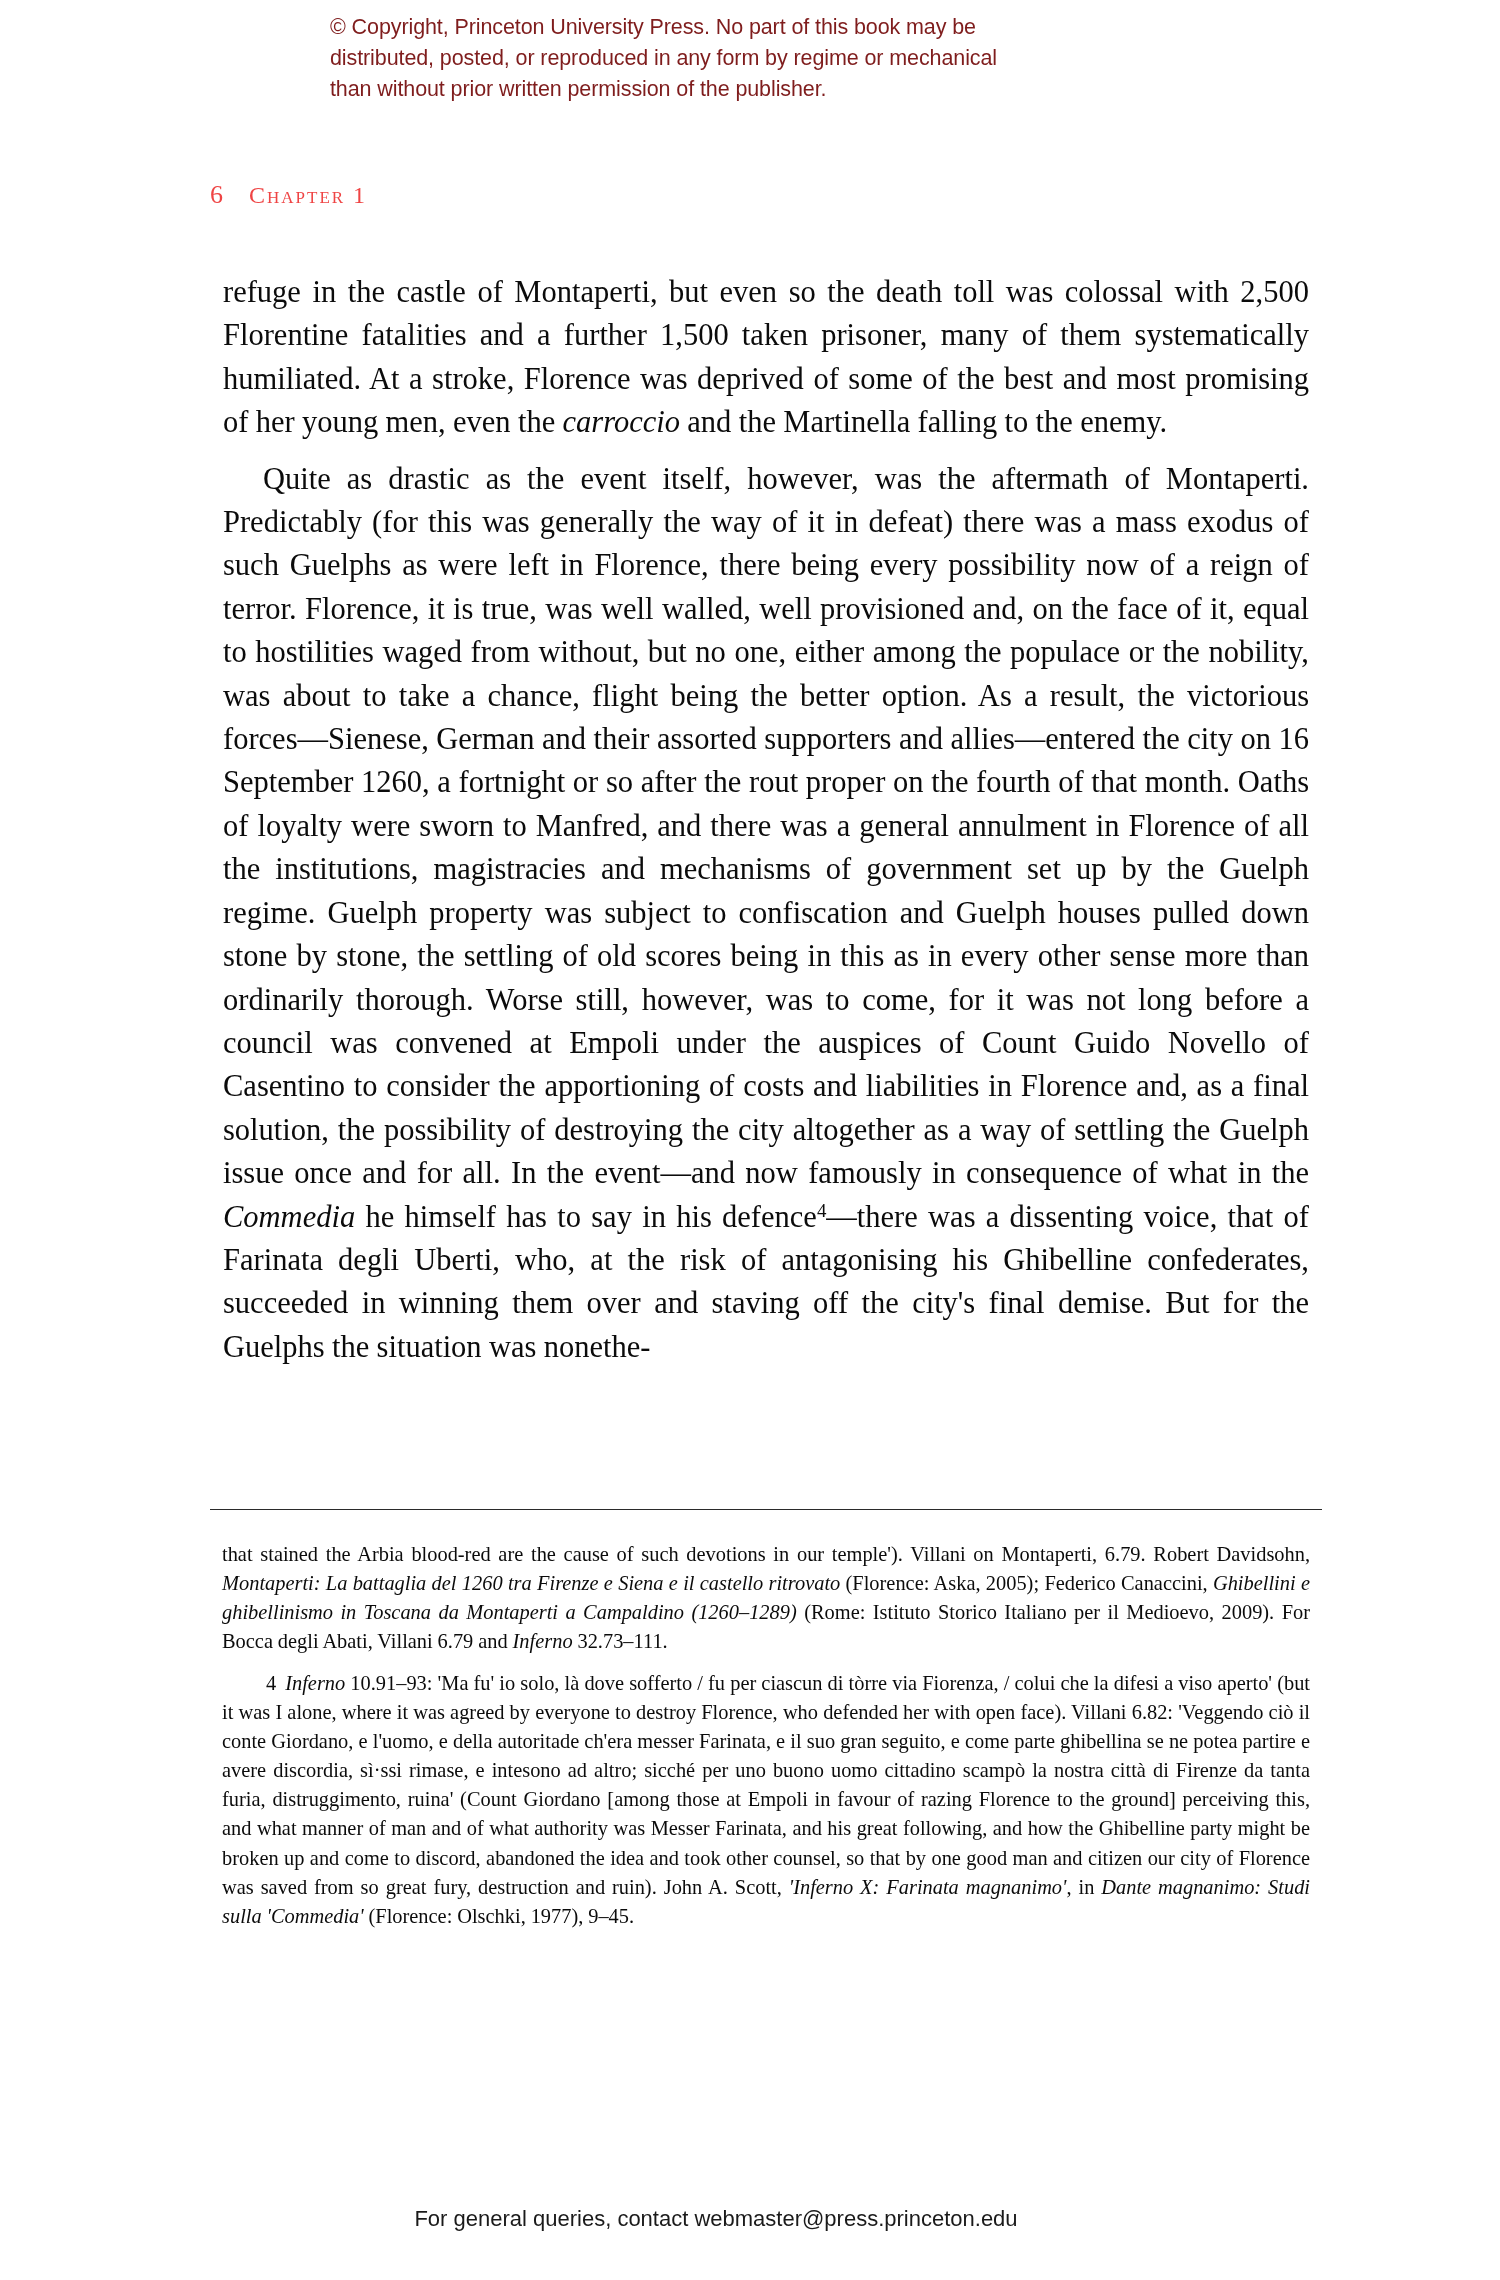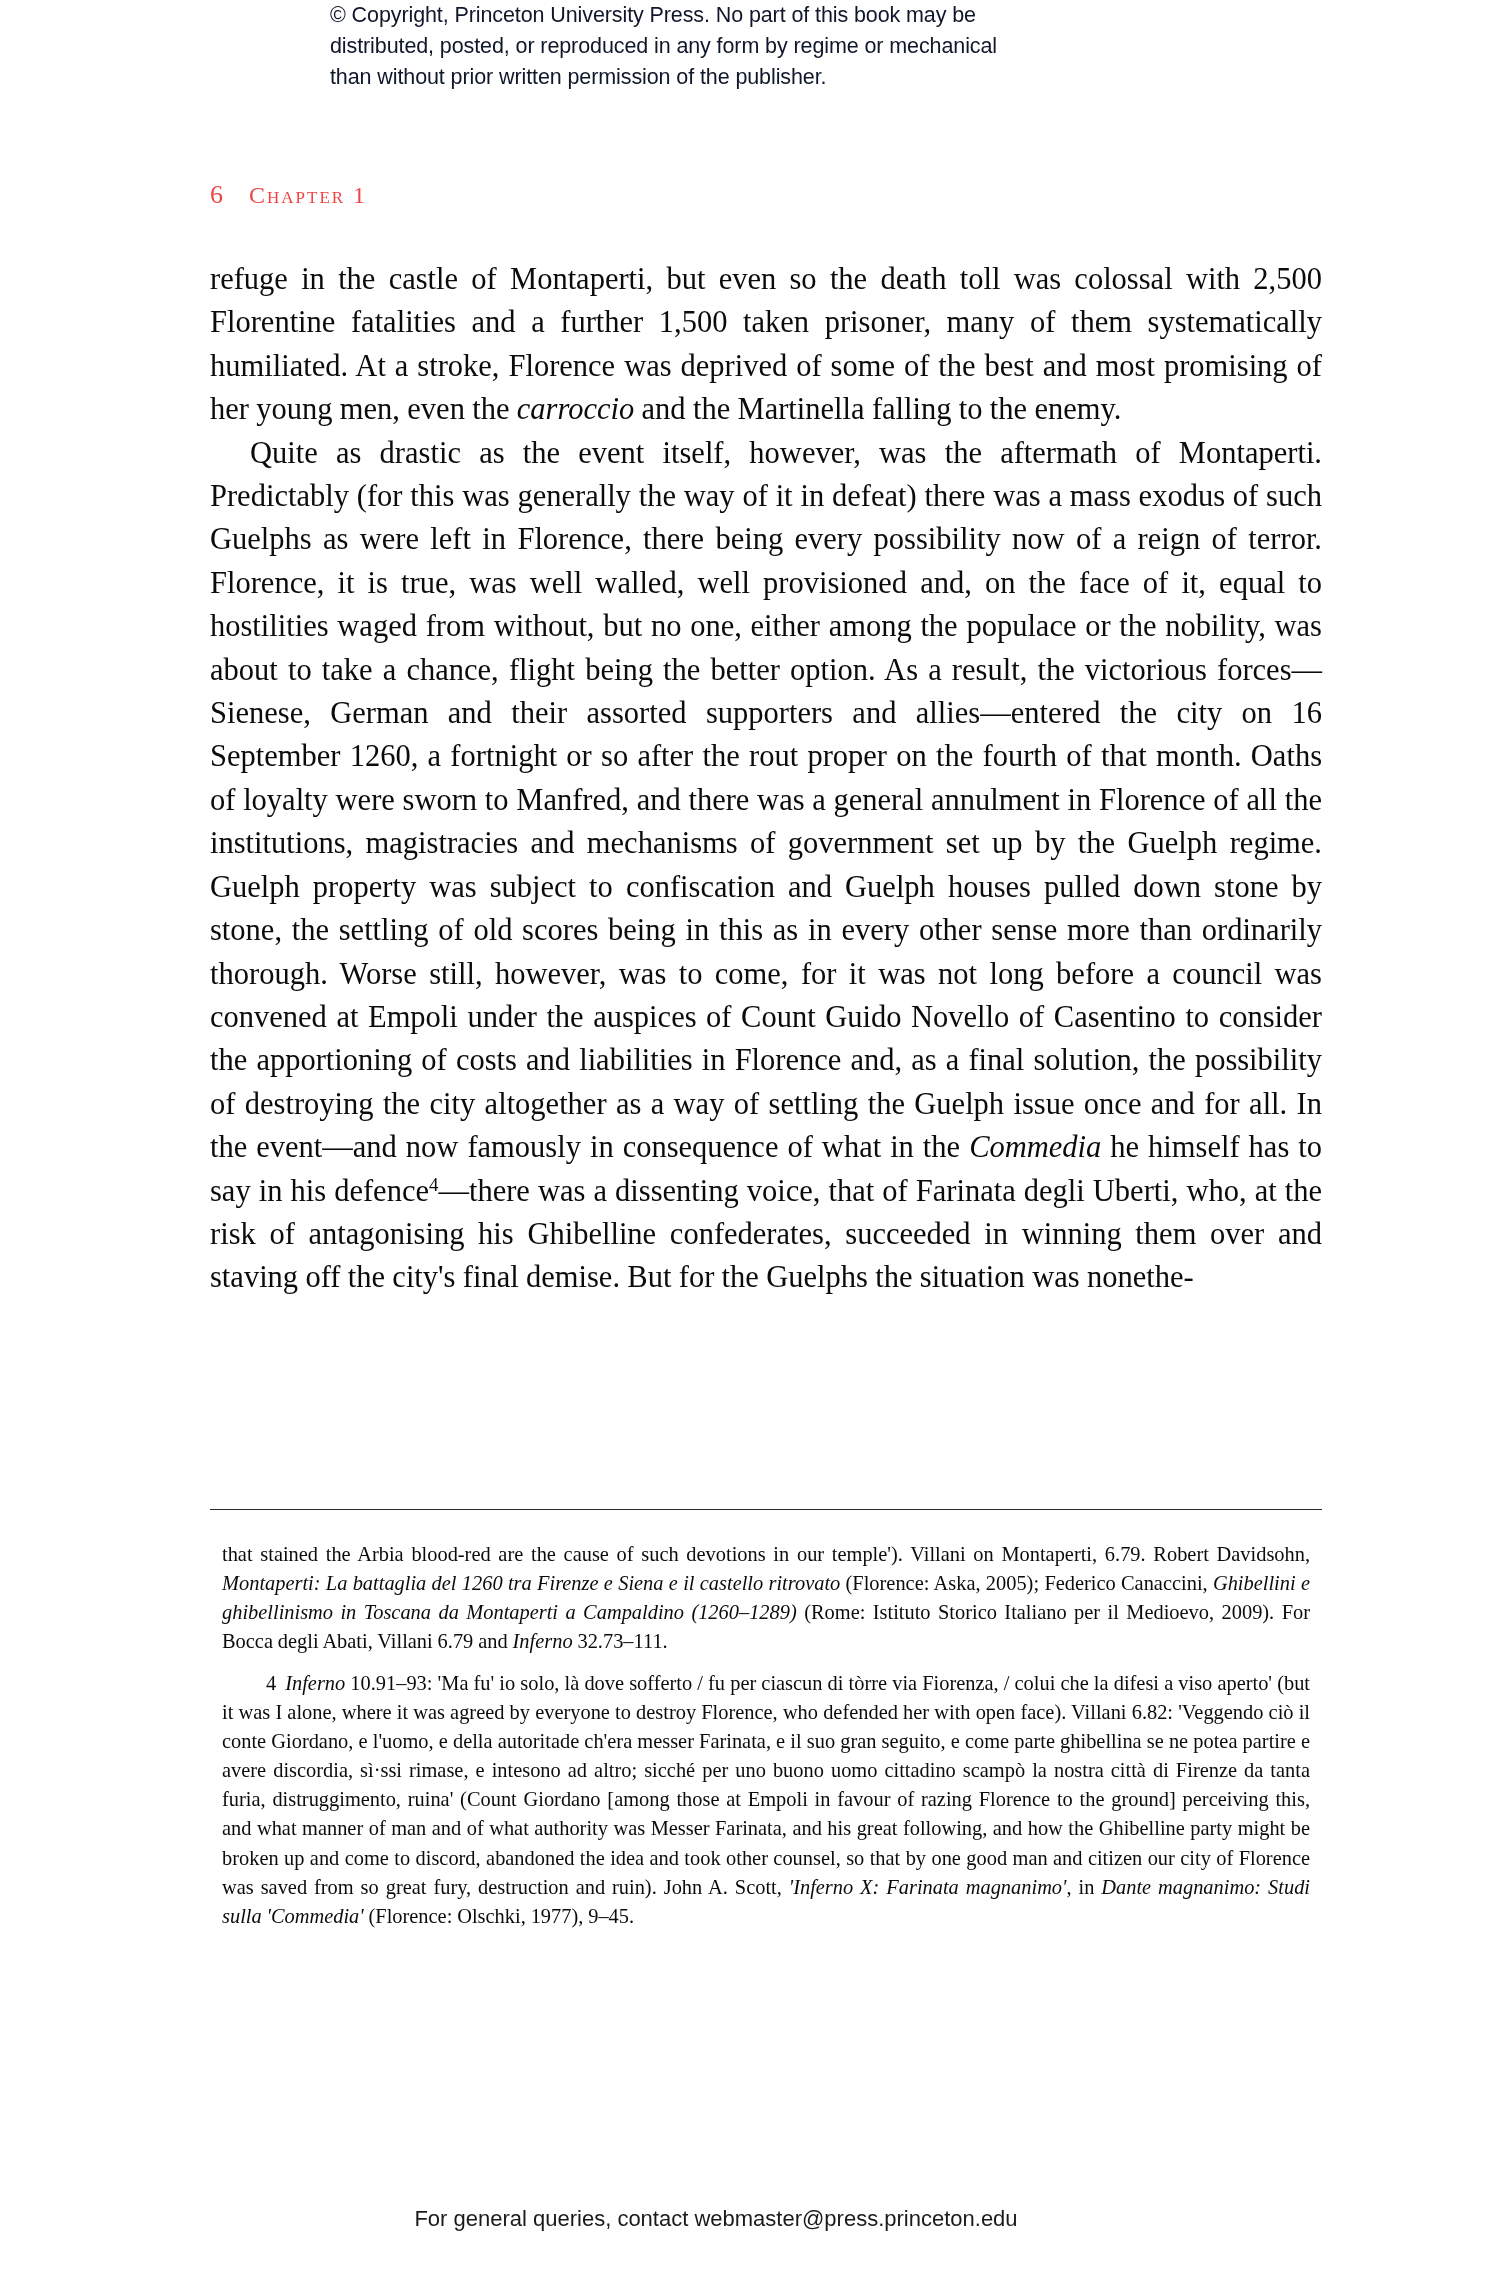--- a/index.html
+++ b/index.html
@@ -15,26 +15,26 @@
     background: #ffffff;
     overflow: hidden;
     font-family: "Liberation Serif", "DejaVu Serif", serif;
     color: #0b0b0b;
   }
 
   
   .copyright {
     position: absolute;
     left: 330px;
-    top: 0;
+    top: 12px;
     width: 900px;
     font-family: "Liberation Sans", "DejaVu Sans", sans-serif;
     font-size: 21.5px;
     line-height: 31px;
-    color: #0f172a;
+    color: #7f1d1d;
     letter-spacing: -0.1px;
   }
   .copyright div { white-space: nowrap; }
 
   
   .runhead {
     position: absolute;
     left: 210px;
     top: 180px;
     font-size: 25px;
@@ -58,21 +58,21 @@
     top: 258px;
     width: 1112px;
     font-size: 30.5px;
     line-height: 43.4px;
     text-align: justify;
     text-justify: inter-word;
     hyphens: manual;
     word-spacing: -0.3px;
   }
   .body-text p {
-    margin: 0;
+    margin: 13px;
     text-indent: 0;
   }
   .body-text p + p {
     text-indent: 40px;
   }
   .body-text i { font-style: italic; }
   .body-text sup {
     font-size: 0.62em;
     vertical-align: 0.52em;
     line-height: 0;

